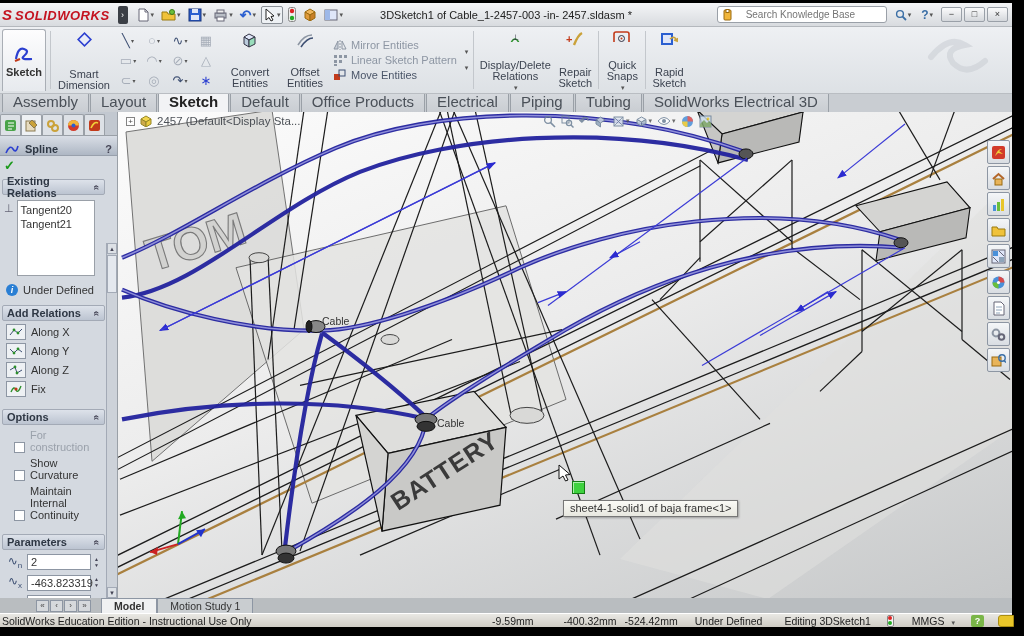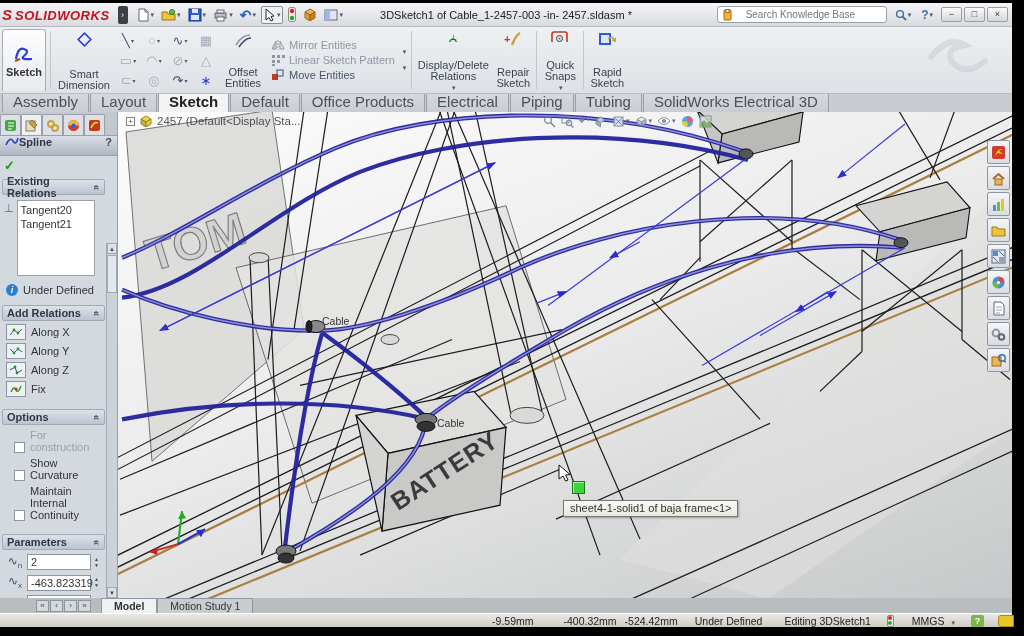--- a/index.html
+++ b/index.html
@@ -57,21 +57,21 @@
   .ctab.active { background:#f2f3f5; font-weight:bold; color:#222; }
 
   
   .main { height:486px; display:flex; position:relative; }
 
   
   .ppanel { width:118px; background:#d4d9e0; border-right:1px solid #9aa0a7; position:relative; overflow:hidden; flex:none; }
   .pmtabs { height:24px; display:flex; background:#c2c8d0; border-bottom:1px solid #9aa0a7; }
   .pmtab { width:21px; border:1px solid #9aa0a7; border-bottom:none; background:#dde1e6; display:flex; align-items:center;
            justify-content:center; border-radius:2px 2px 0 0; margin-top:2px; }
-  .ptitle { height:20px; background:linear-gradient(#d9dee6,#aeb7c4); display:flex; align-items:flex-start; padding:0 5px; gap:0;
+  .ptitle { height:20px; background:linear-gradient(#d9dee6,#aeb7c4); display:flex; align-items:flex-end; padding:0 5px; gap:6px;
             border-bottom:1px solid #98a0ac; font-weight:bold; color:#2e3744; }
   .ptitle .q { margin-left:auto; color:#445; font-weight:bold; }
   .okrow { height:18px; display:flex; align-items:center; padding-left:4px; }
   .okmark { color:#1c9a1c; font-weight:bold; font-size:13px; }
   .sechdr { height:16px; background:linear-gradient(#dde2ea,#bcc4d1); border:1px solid #a3aab6; border-radius:2px;
             display:flex; align-items:center; padding:0 4px; font-weight:bold; color:#2e3744; margin:5px 12px 3px 2px; }
   .chev { margin-left:auto; display:inline-block; transform:rotate(90deg); font-size:10px; color:#445; }
   .secbody { padding:2px 12px 4px 4px; }
   .relwrap { display:flex; gap:3px; }
   .relicon { color:#667; font-size:11px; padding-top:2px; }
@@ -284,20 +284,28 @@
       <div class="ent dim">
           <span>◎</span>
         </div>
       <div class="ent">
           <span>↷</span>
           <span class="dd">▾</span>
         </div>
       <div class="ent">
           <span style="color:#2b3fd0">∗</span>
         </div>
+    </div>
+    <div class="rbig">
+      <svg width="20" height="18">
+          <path d="M4,6 9,3 15,6 9,9 z" fill="#dfe6f8" stroke="#334"></path>
+          <path d="M4,6 v7 l5,3 v-7 z" fill="#bcd" stroke="#334"></path>
+          <path d="M15,6 v7 l-6,3 v-7 z" fill="#9db" stroke="#334"></path>
+        </svg>
+      <span class="rlabel">Convert Entities</span>
     </div>
     <div class="rbig" style="width:48px">
       <svg width="20" height="18">
           <path d="M3,14 q6,-10 14,-10" fill="none" stroke="#8d96a3" stroke-width="1.6"></path>
           <path d="M6,16 q6,-9 12,-9" fill="none" stroke="#3d4f72" stroke-width="1.6"></path>
         </svg>
       <span class="rlabel">Offset Entities</span>
     </div>
     <div class="rstack">
       <div class="rstack-row">
@@ -841,20 +849,21 @@
       <div class="navbtn">«</div>
       <div class="navbtn">‹</div>
       <div class="navbtn">›</div>
       <div class="navbtn">»</div>
     </div>
     <div class="mtab active">Model</div>
     <div class="mtab">Motion Study 1</div>
   </div>
 
   <div class="statusbar">
+    <span>SolidWorks Education Edition - Instructional Use Only</span>
     <div class="sb-right">
       <span class="sb-item" style="margin-right:30px">-9.59mm</span>
       <span class="sb-item" style="margin-right:8px">-400.32mm</span>
       <span class="sb-item" style="margin-right:17px">-524.42mm</span>
       <span class="sb-item">Under Defined</span>
       <span class="sb-item" style="margin-right:16px">Editing 3DSketch1</span>
       <span class="traffic">
           <span class="dotr"></span>
           <span class="dotg"></span>
         </span>

